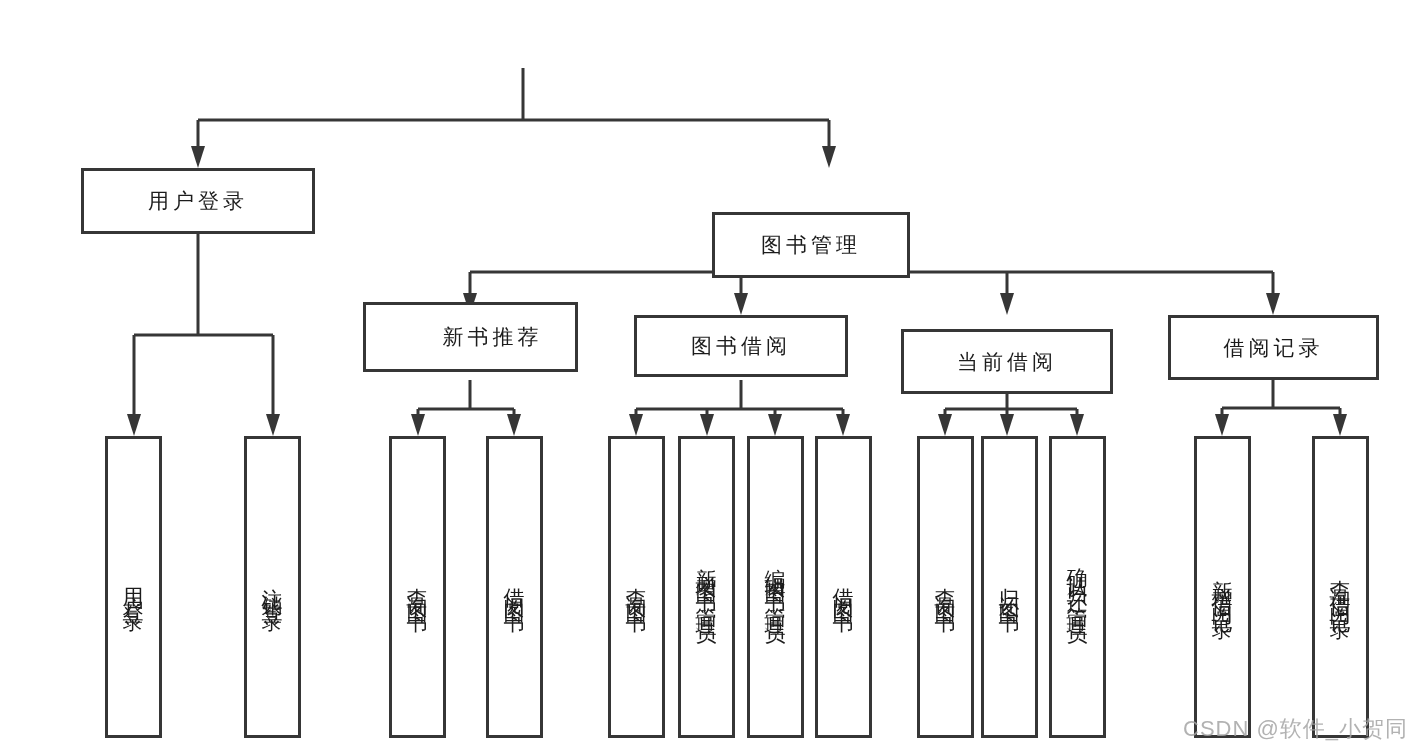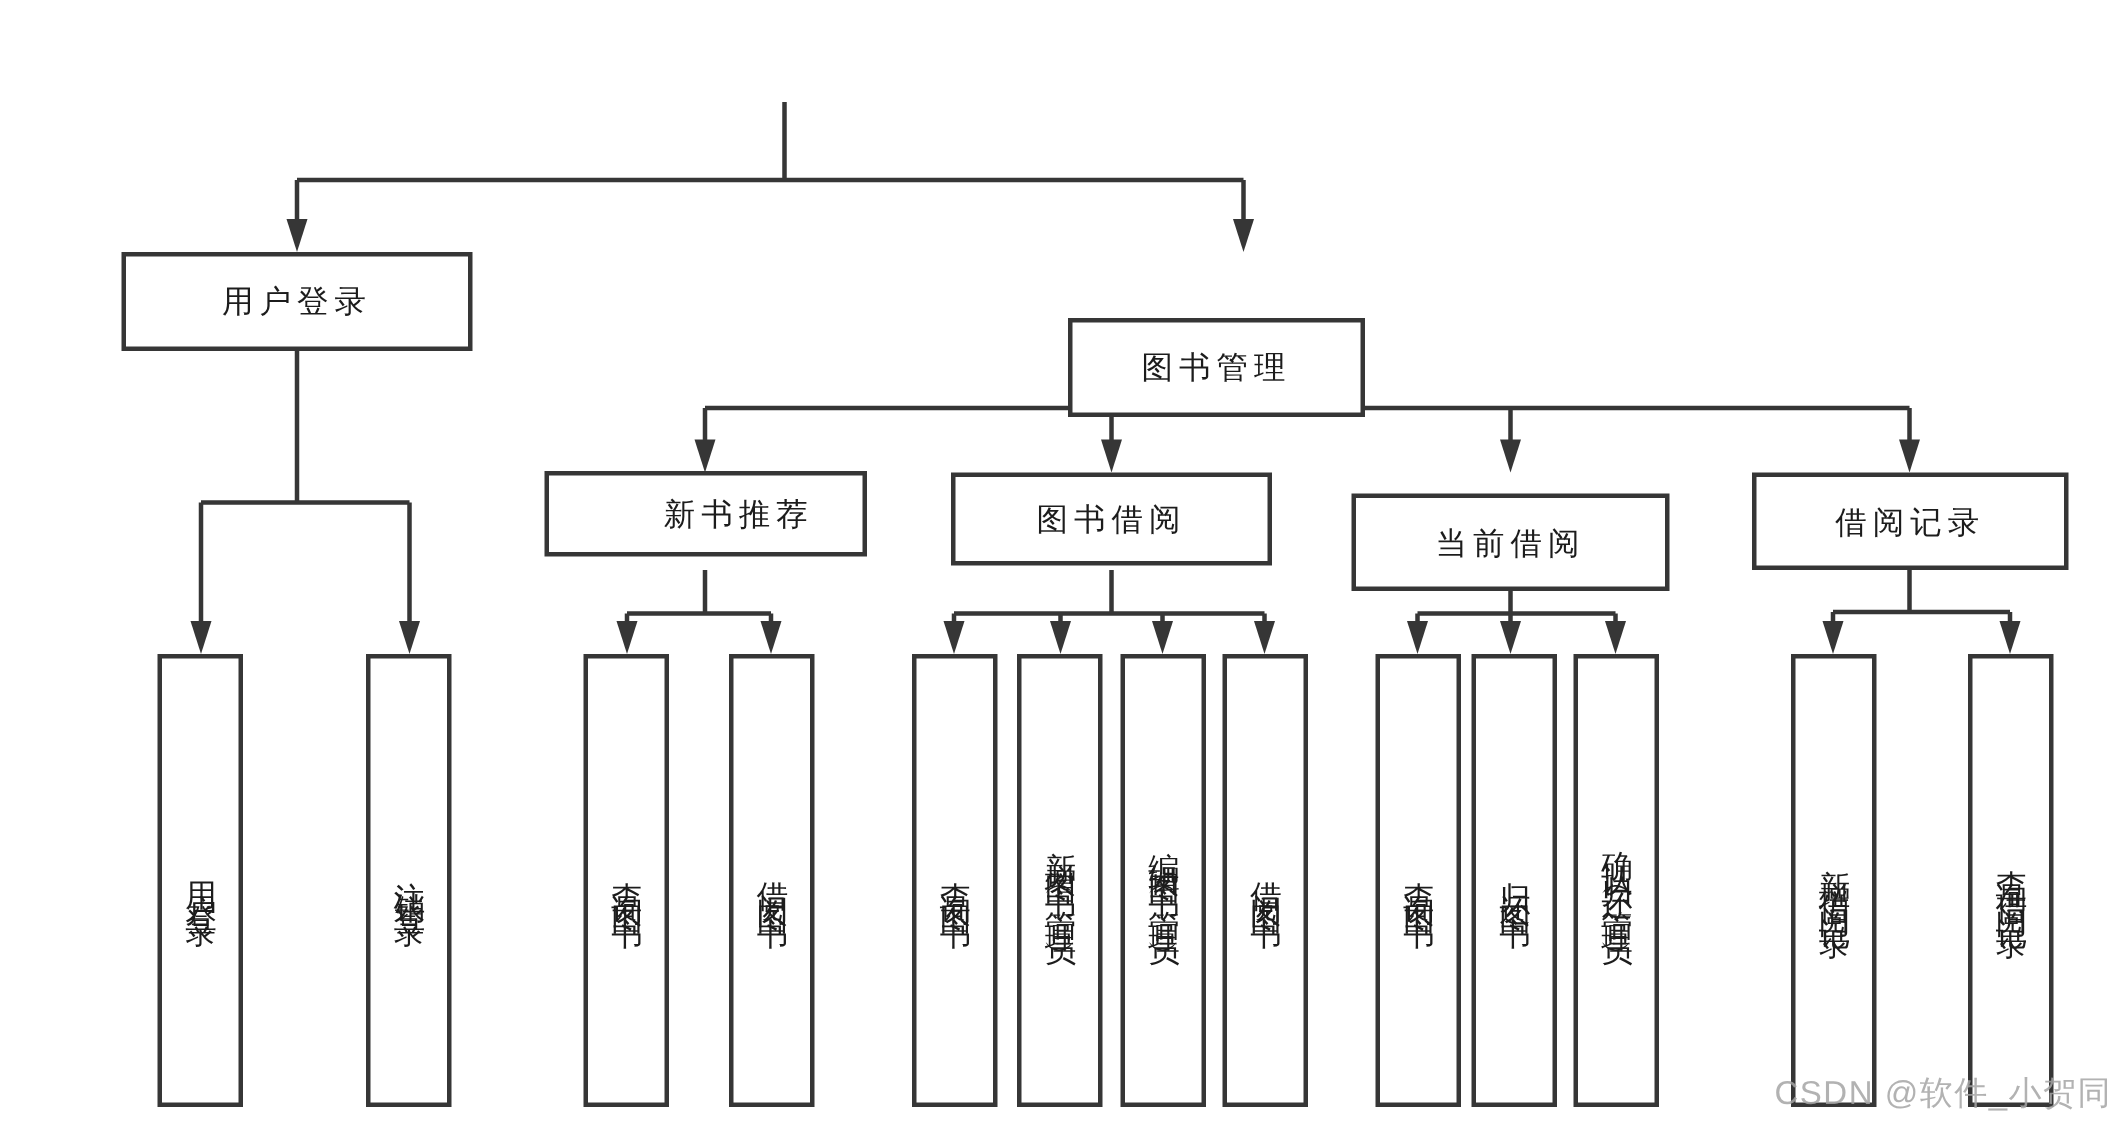--- a/index.html
+++ b/index.html
@@ -121,21 +121,21 @@
       <path class="line" d="M1273 380 V408 M1222 408 H1340 M1222 408 V416 M1340 408 V416"></path>
       <path class="arrow" d="M1215 414 L1229 414 L1222 436 Z"></path>
       <path class="arrow" d="M1333 414 L1347 414 L1340 436 Z"></path>
     </g>
   </svg>
 
 
   <div class="node hbox" style="left:81px; top:168px; width:234px; height:66px;">用户登录</div>
   <div class="node hbox" style="left:712px; top:168px; width:198px; height:66px;margin-top:44px;">图书管理</div>
 
-  <div class="node hbox" style="left:363px; top:314px; width:215px; height:57px;padding-left:44px;">新书推荐</div>
+  <div class="node hbox" style="left:363px; top:302px; width:215px; height:70px;padding-left:44px;">新书推荐</div>
   <div class="node hbox" style="left:634px; top:315px; width:214px; height:62px;">图书借阅</div>
   <div class="node hbox" style="left:901px; top:329px; width:212px; height:65px;">当前借阅</div>
   <div class="node hbox" style="left:1168px; top:315px; width:211px; height:65px;">借阅记录</div>
 
   <div class="node vbox" style="left:105px;">用户登录</div>
   <div class="node vbox" style="left:244px;">注销登录</div>
 
   <div class="node vbox" style="left:389px;">查询图书</div>
   <div class="node vbox" style="left:486px;">借阅图书</div>
 

